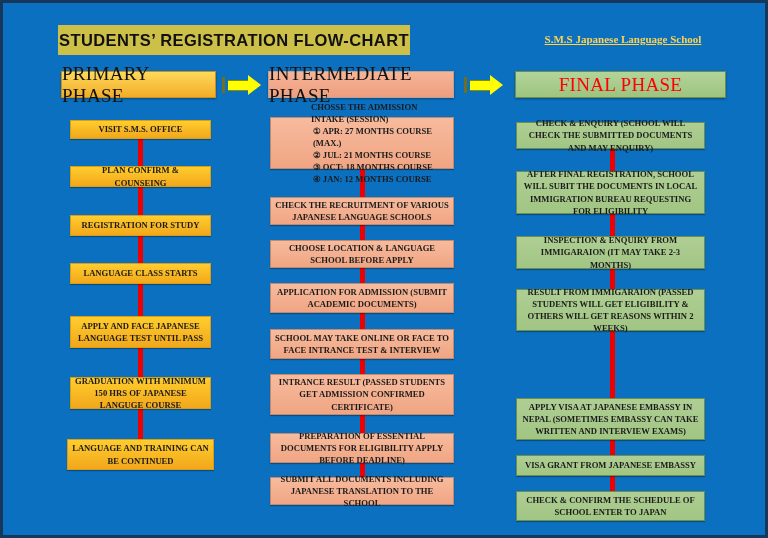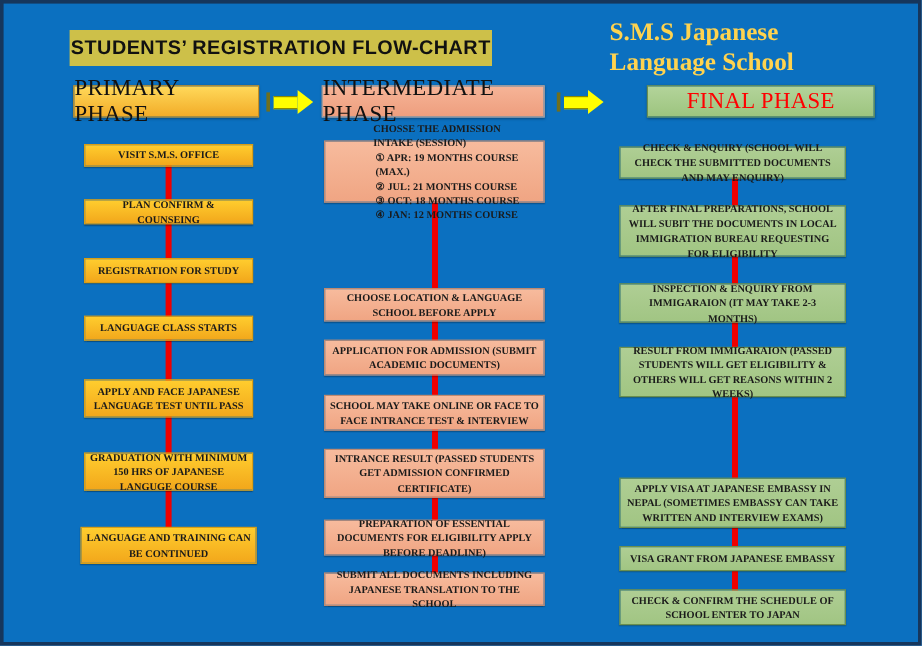--- a/index.html
+++ b/index.html
@@ -16,21 +16,22 @@
   .title-box{
     position:absolute;left:55px;top:22px;width:352px;height:30px;
     background:#CDC049;
     display:flex;align-items:center;justify-content:center;
     font-family:"Liberation Sans", sans-serif;
     font-weight:bold;font-size:16.5px;letter-spacing:.4px;color:#111;
   }
   .school-name{
     position:absolute;left:505px;top:24px;width:230px;height:24px;
     display:flex;align-items:center;justify-content:center;
-    color:#FFD34F;font-size:21px;font-weight:bold;
+    color:#FFD34F;font-size:11px;font-weight:bold;
+    text-decoration:underline;
   }
   
   .phase-header{
     position:absolute;top:68px;height:27px;
     display:flex;align-items:center;justify-content:center;
     font-size:19px;color:#111;box-sizing:border-box;
     letter-spacing:.3px;
   }
   .ph-primary{
     left:58px;width:155px;
@@ -38,21 +39,21 @@
     border:1px solid #C98F1F;
     box-shadow:0 1px 2px rgba(0,0,0,.35);
   }
   .ph-intermediate{
     left:265px;width:186px;
     background:linear-gradient(#F6B497,#EE9E7E);
     border:1px solid #BBA396;
     box-shadow:0 1px 2px rgba(0,0,0,.35);
   }
   .ph-final{
-    left:536px;width:190px;
+    left:512px;width:211px;
     background:linear-gradient(#B3D49A,#9DC47F);
     border:1px solid #6B8F4E;
     color:#FF0000;
     box-shadow:0 1px 2px rgba(0,0,0,.35);
   }
   
   .arrow{position:absolute;top:71px;height:22px;display:flex;align-items:center;}
   .arrow-1{left:219px;width:42px;}
   .arrow-2{left:461px;width:42px;}
   .arrow-tick{width:3px;height:16px;background:#6F6F1E;margin-right:3px;}
@@ -125,33 +126,34 @@
   <div class="step step-gold col-primary" style="top:117px;height:19px;">VISIT S.M.S. OFFICE</div>
   <div class="step step-gold col-primary" style="top:163px;height:21px;">PLAN CONFIRM &amp; COUNSEING</div>
   <div class="step step-gold col-primary" style="top:212px;height:21px;">REGISTRATION FOR STUDY</div>
   <div class="step step-gold col-primary" style="top:260px;height:21px;">LANGUAGE CLASS STARTS</div>
   <div class="step step-gold col-primary" style="top:313px;height:32px;">APPLY AND FACE JAPANESE LANGUAGE TEST UNTIL PASS</div>
   <div class="step step-gold col-primary" style="top:374px;height:32px;">GRADUATION WITH MINIMUM 150 HRS OF JAPANESE LANGUGE COURSE</div>
   <div class="step step-gold" style="left:64px;width:147px;top:436px;height:31px;">LANGUAGE AND TRAINING CAN BE CONTINUED</div>
 
   <div class="step step-salmon col-intermediate step-list" style="top:114px;height:52px;padding-left:40px;">
     <span class="list-line">CHOSSE THE ADMISSION INTAKE (SESSION)</span>
-    <span class="list-line">①  APR: 19 MONTHS COURSE (MAX.)</span>
+    <span class="list-line">①  APR: 27 MONTHS COURSE (MAX.)</span>
     <span class="list-line">②  JUL: 21 MONTHS COURSE</span>
     <span class="list-line">③  OCT: 18 MONTHS COURSE</span>
     <span class="list-line">④  JAN: 12 MONTHS COURSE</span>
   </div>
+  <div class="step step-salmon col-intermediate" style="top:194px;height:28px;">CHECK THE RECRUITMENT OF VARIOUS JAPANESE LANGUAGE SCHOOLS</div>
   <div class="step step-salmon col-intermediate" style="top:237px;height:28px;">CHOOSE LOCATION &amp; LANGUAGE SCHOOL BEFORE APPLY</div>
   <div class="step step-salmon col-intermediate" style="top:280px;height:30px;">APPLICATION FOR ADMISSION (SUBMIT ACADEMIC DOCUMENTS)</div>
   <div class="step step-salmon col-intermediate" style="top:371px;height:41px;">INTRANCE RESULT (PASSED STUDENTS GET ADMISSION CONFIRMED CERTIFICATE)</div>
   <div class="step step-salmon col-intermediate" style="top:326px;height:30px;">SCHOOL MAY TAKE ONLINE OR FACE TO FACE INTRANCE TEST &amp; INTERVIEW</div>
   <div class="step step-salmon col-intermediate" style="top:430px;height:30px;">PREPARATION OF ESSENTIAL DOCUMENTS FOR ELIGIBILITY APPLY BEFORE DEADLINE)</div>
   <div class="step step-salmon col-intermediate" style="top:474px;height:28px;">SUBMIT ALL DOCUMENTS INCLUDING JAPANESE TRANSLATION TO THE SCHOOL</div>
 
   <div class="step step-green col-final" style="top:119px;height:27px;">CHECK &amp; ENQUIRY (SCHOOL WILL CHECK THE SUBMITTED DOCUMENTS AND MAY ENQUIRY)</div>
-  <div class="step step-green col-final" style="top:168px;height:43px;">AFTER FINAL PREPARATIONS, SCHOOL WILL SUBIT THE DOCUMENTS IN LOCAL IMMIGRATION BUREAU REQUESTING FOR ELIGIBILITY</div>
+  <div class="step step-green col-final" style="top:168px;height:43px;">AFTER FINAL REGISTRATION, SCHOOL WILL SUBIT THE DOCUMENTS IN LOCAL IMMIGRATION BUREAU REQUESTING FOR ELIGIBILITY</div>
   <div class="step step-green col-final" style="top:233px;height:33px;">INSPECTION &amp; ENQUIRY FROM IMMIGARAION (IT MAY TAKE 2-3 MONTHS)</div>
   <div class="step step-green col-final" style="top:286px;height:42px;">RESULT FROM IMMIGARAION (PASSED STUDENTS WILL GET ELIGIBILITY &amp; OTHERS WILL GET REASONS WITHIN 2 WEEKS)</div>
   <div class="step step-green col-final" style="top:395px;height:42px;">APPLY VISA AT JAPANESE EMBASSY IN NEPAL (SOMETIMES EMBASSY CAN TAKE WRITTEN AND INTERVIEW EXAMS)</div>
   <div class="step step-green col-final" style="top:452px;height:21px;">VISA GRANT FROM JAPANESE EMBASSY</div>
   <div class="step step-green col-final" style="top:488px;height:30px;font-family:Liberation Serif, serif;">CHECK &amp; CONFIRM THE SCHEDULE OF SCHOOL ENTER TO JAPAN</div>
 
 </div>
 
 </body></html>

